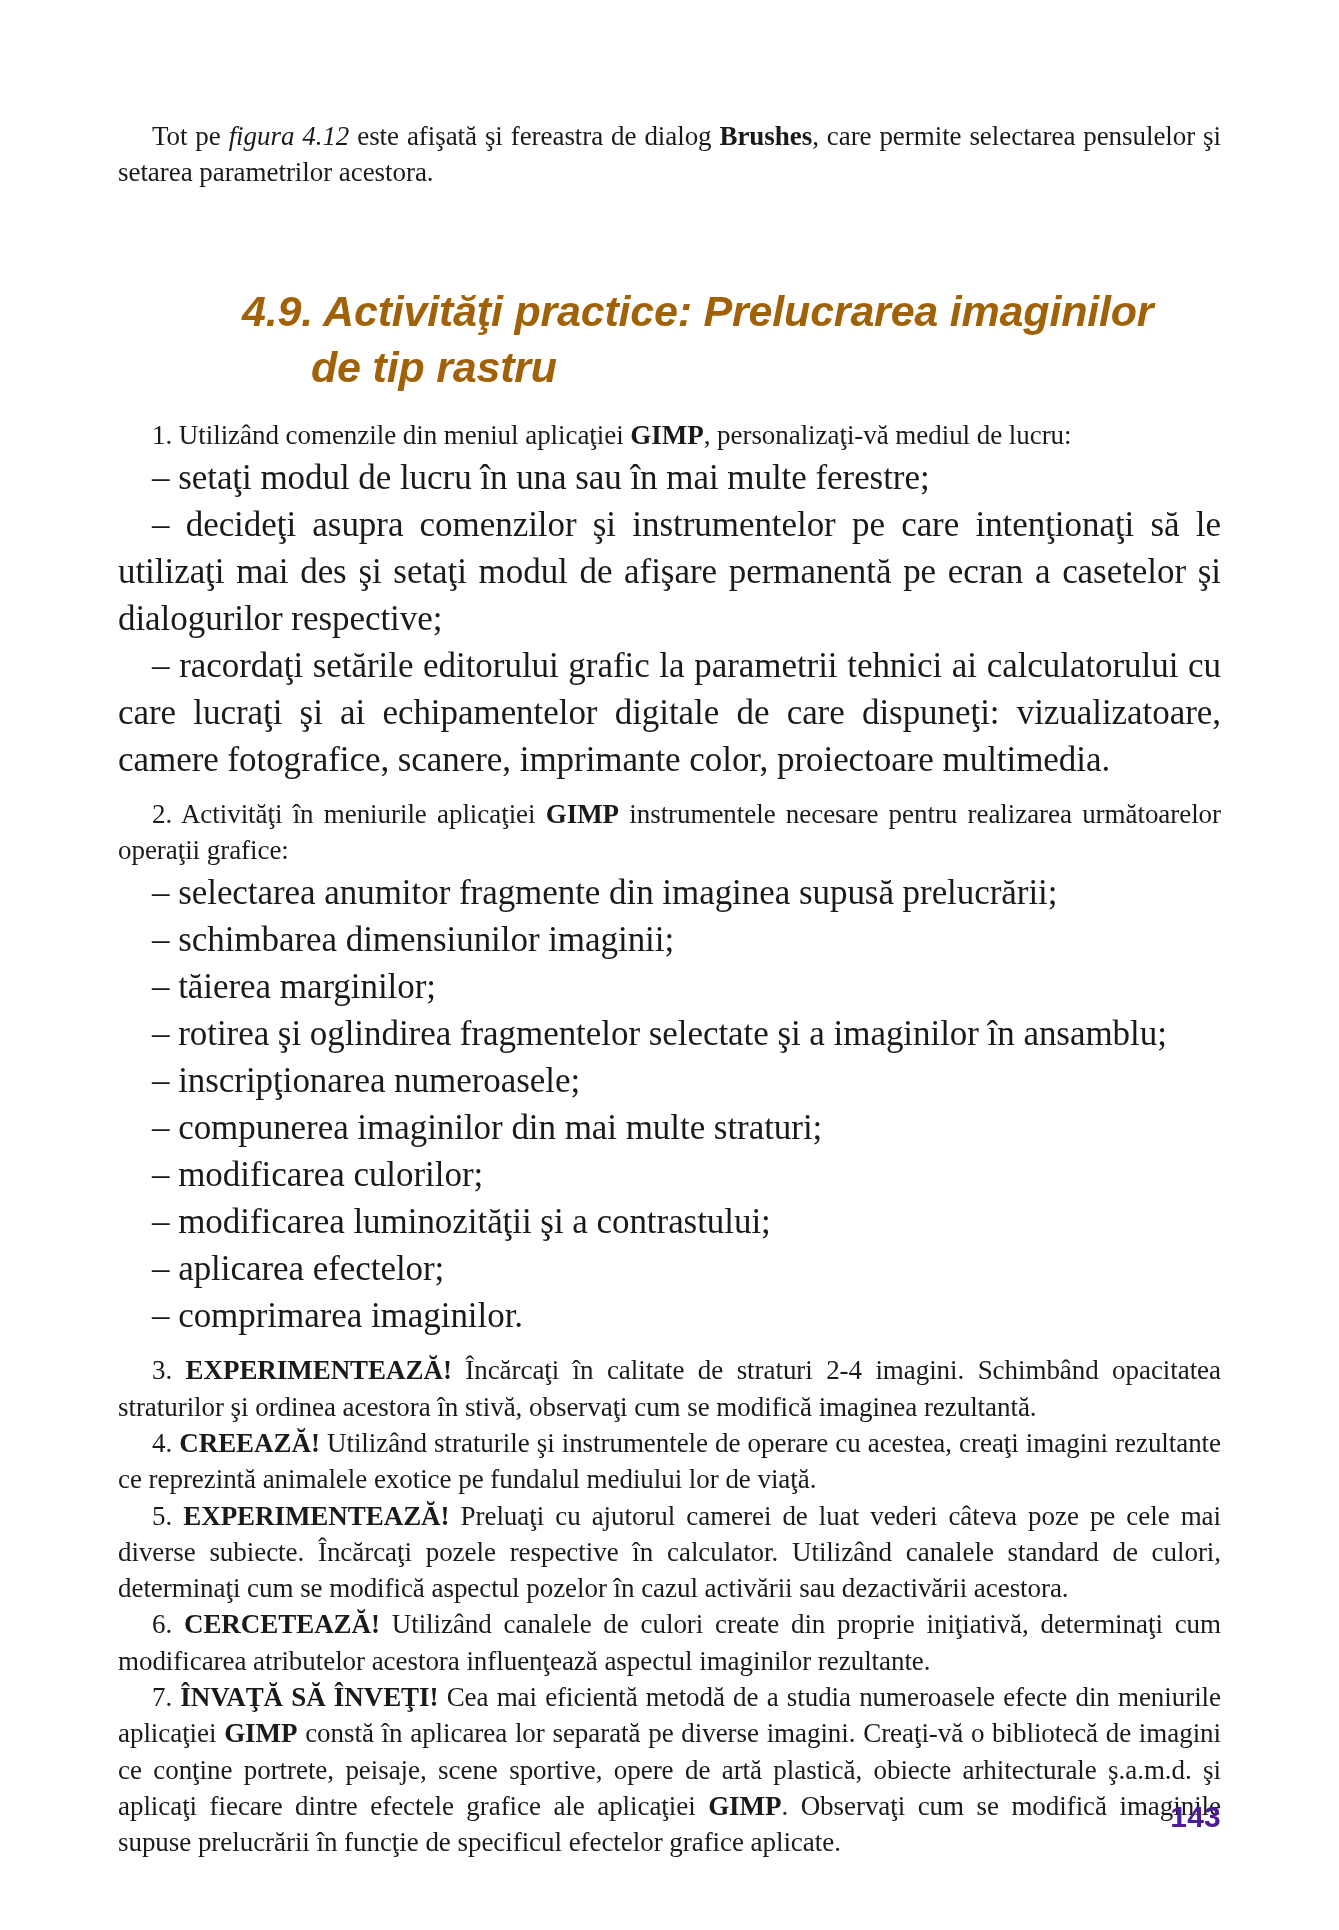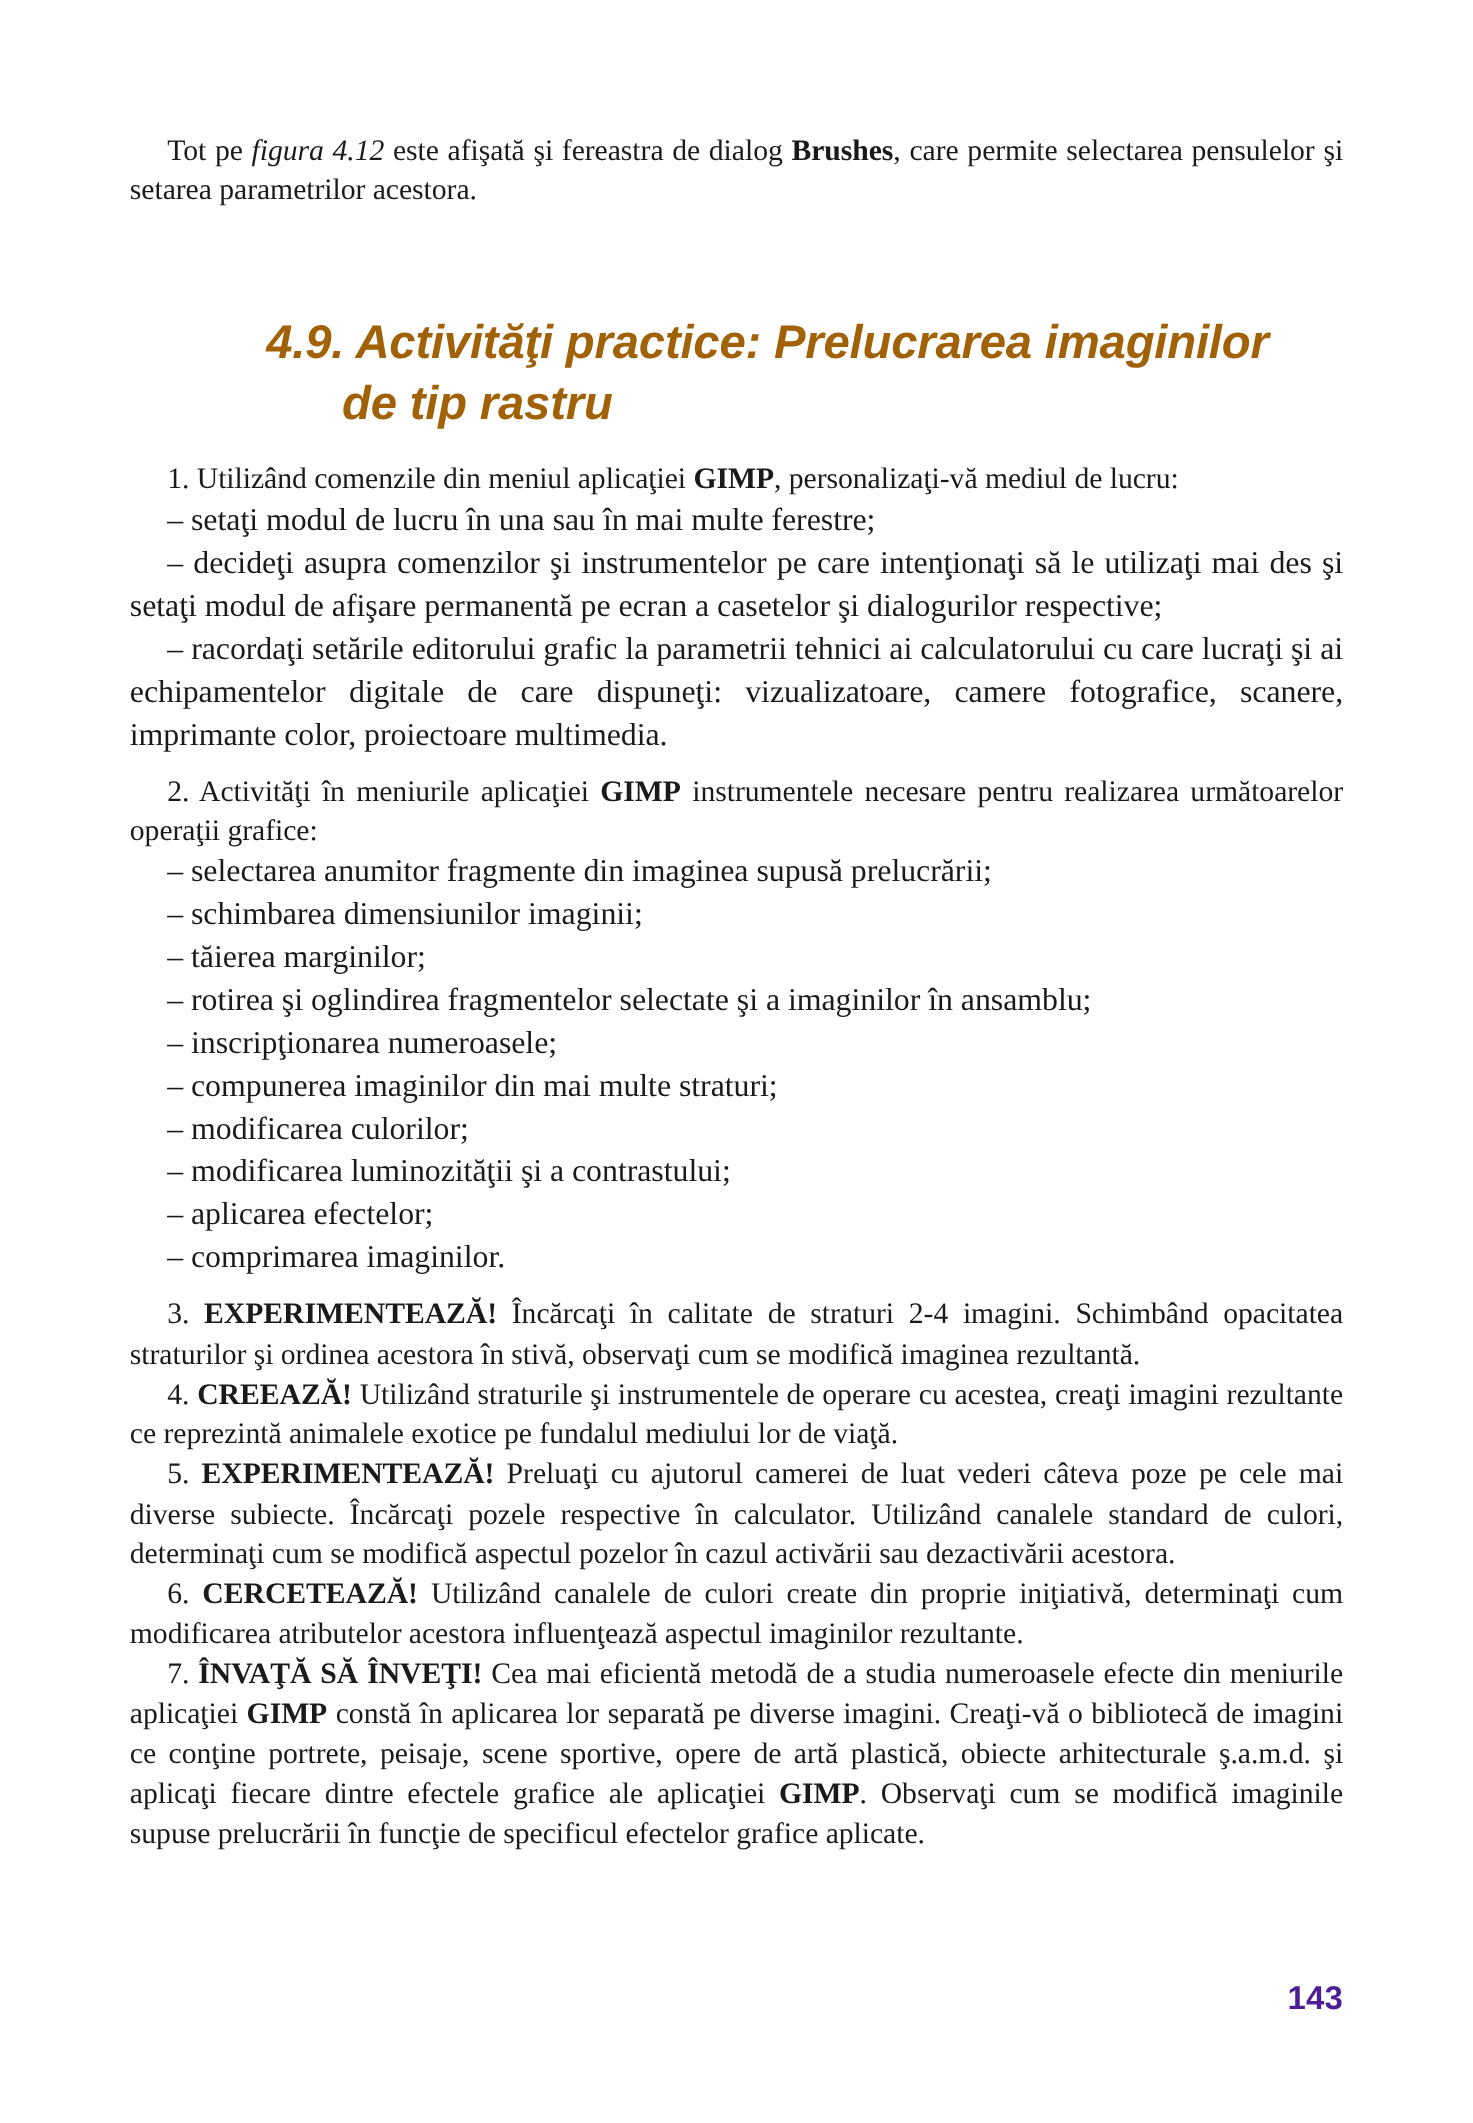--- a/index.html
+++ b/index.html
@@ -75,21 +75,21 @@
     margin-top: 0px;
   }
 
   
   .dash-list {
     margin: 0;
     padding: 0;
     list-style: none;
   }
   .dash-list li {
-    font-size: 29px;
+    font-size: 35px;
     line-height: 1.345;
     text-align: justify;
     text-indent: 34px;
     letter-spacing: -0.05px;
   }
   .dash-list li.last-line-left {
     text-align: left;
   }
 
   

